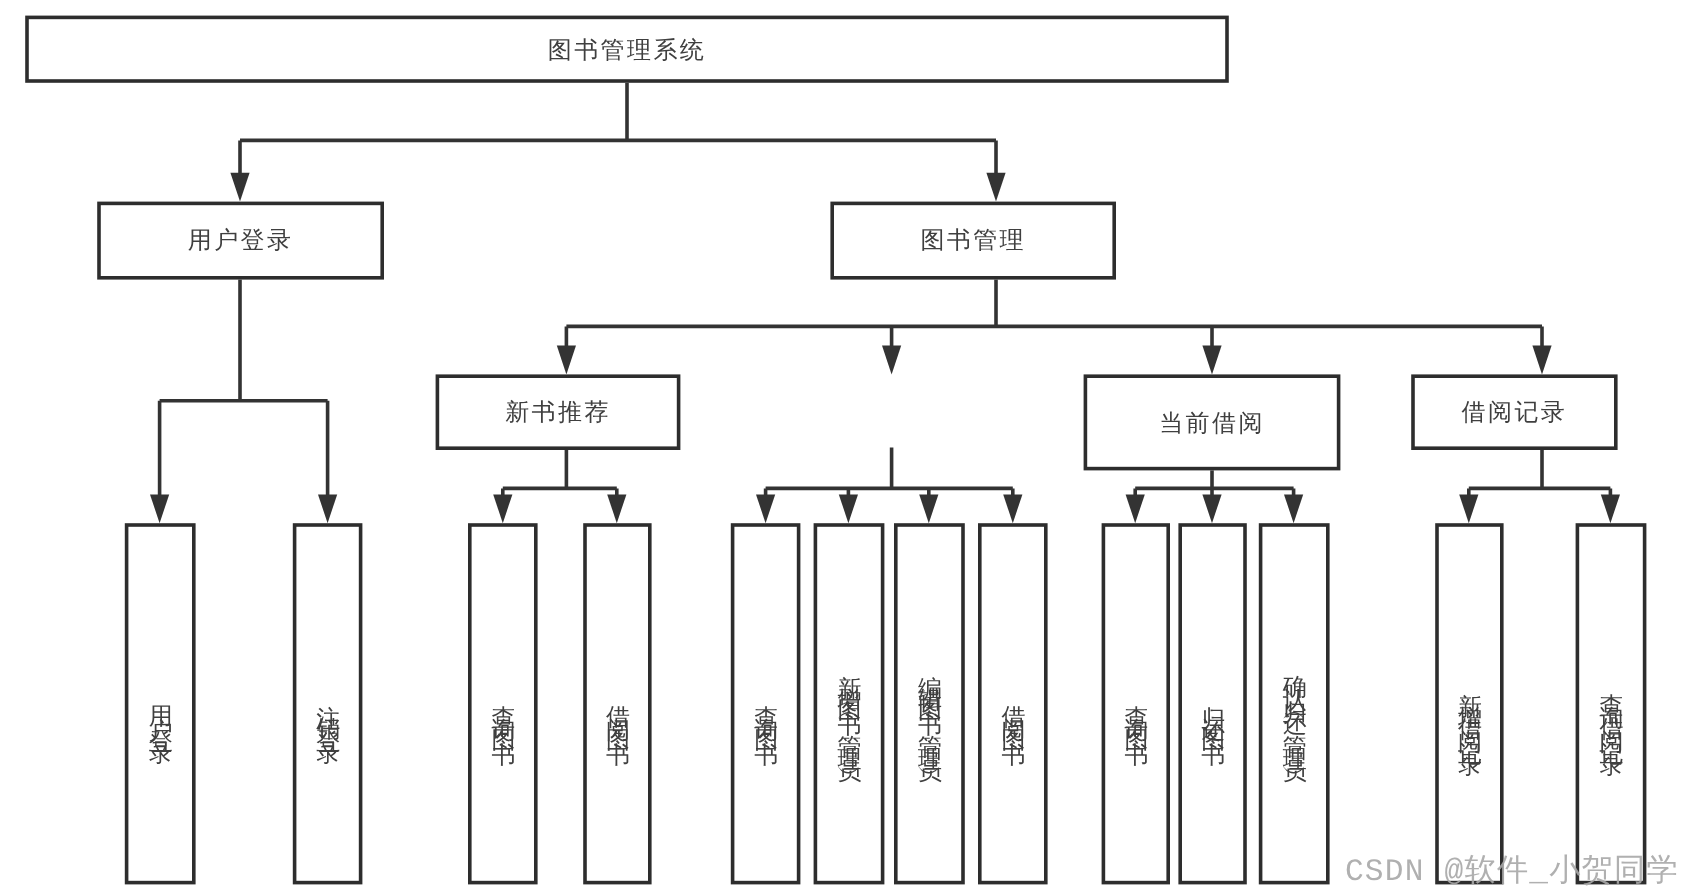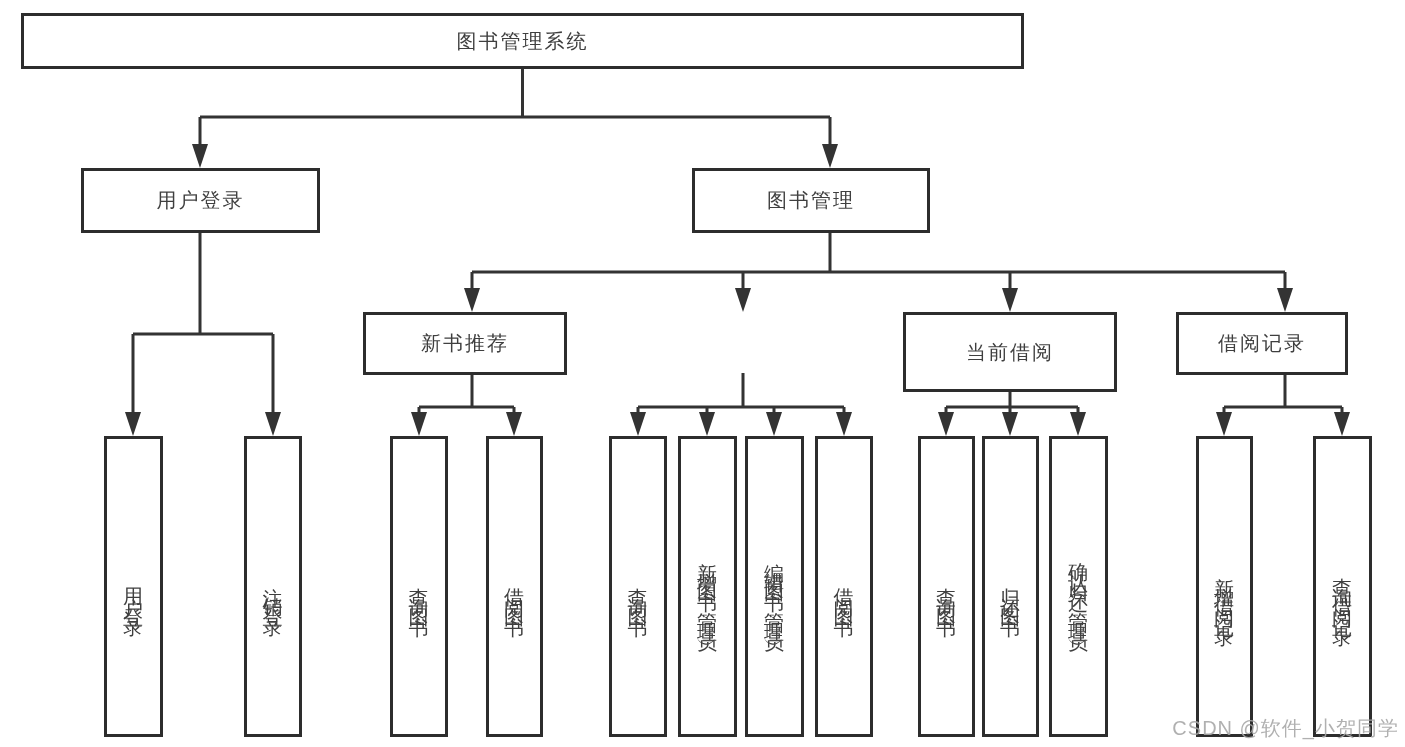--- a/index.html
+++ b/index.html
@@ -37,26 +37,27 @@
     writing-mode: vertical-rl;
     text-orientation: mixed;
     letter-spacing: 10px;
     line-height: 1;
     padding-top: 10px;
   }
   .watermark {
     position: absolute;
     right: 6px;
     bottom: 5px;
-    font-size: 20px;
+    font-size: 26px;
     color: #a8a8a8;
     letter-spacing: 1px;
     opacity: 0.9;
     z-index: 5;
     white-space: nowrap;
+    font-family: Liberation Mono, monospace;
   }
 </style>
 </head>
 <body>
 
 <div class="canvas">
 
   <svg class="connectors" viewBox="0 0 1405 747" xmlns="http://www.w3.org/2000/svg" aria-hidden="true">
     <g stroke="#333333" stroke-width="3" fill="none">
       <path d="M522.5 66 V117 M200 117 H830 M200 117 V146 M830 117 V146"></path>

